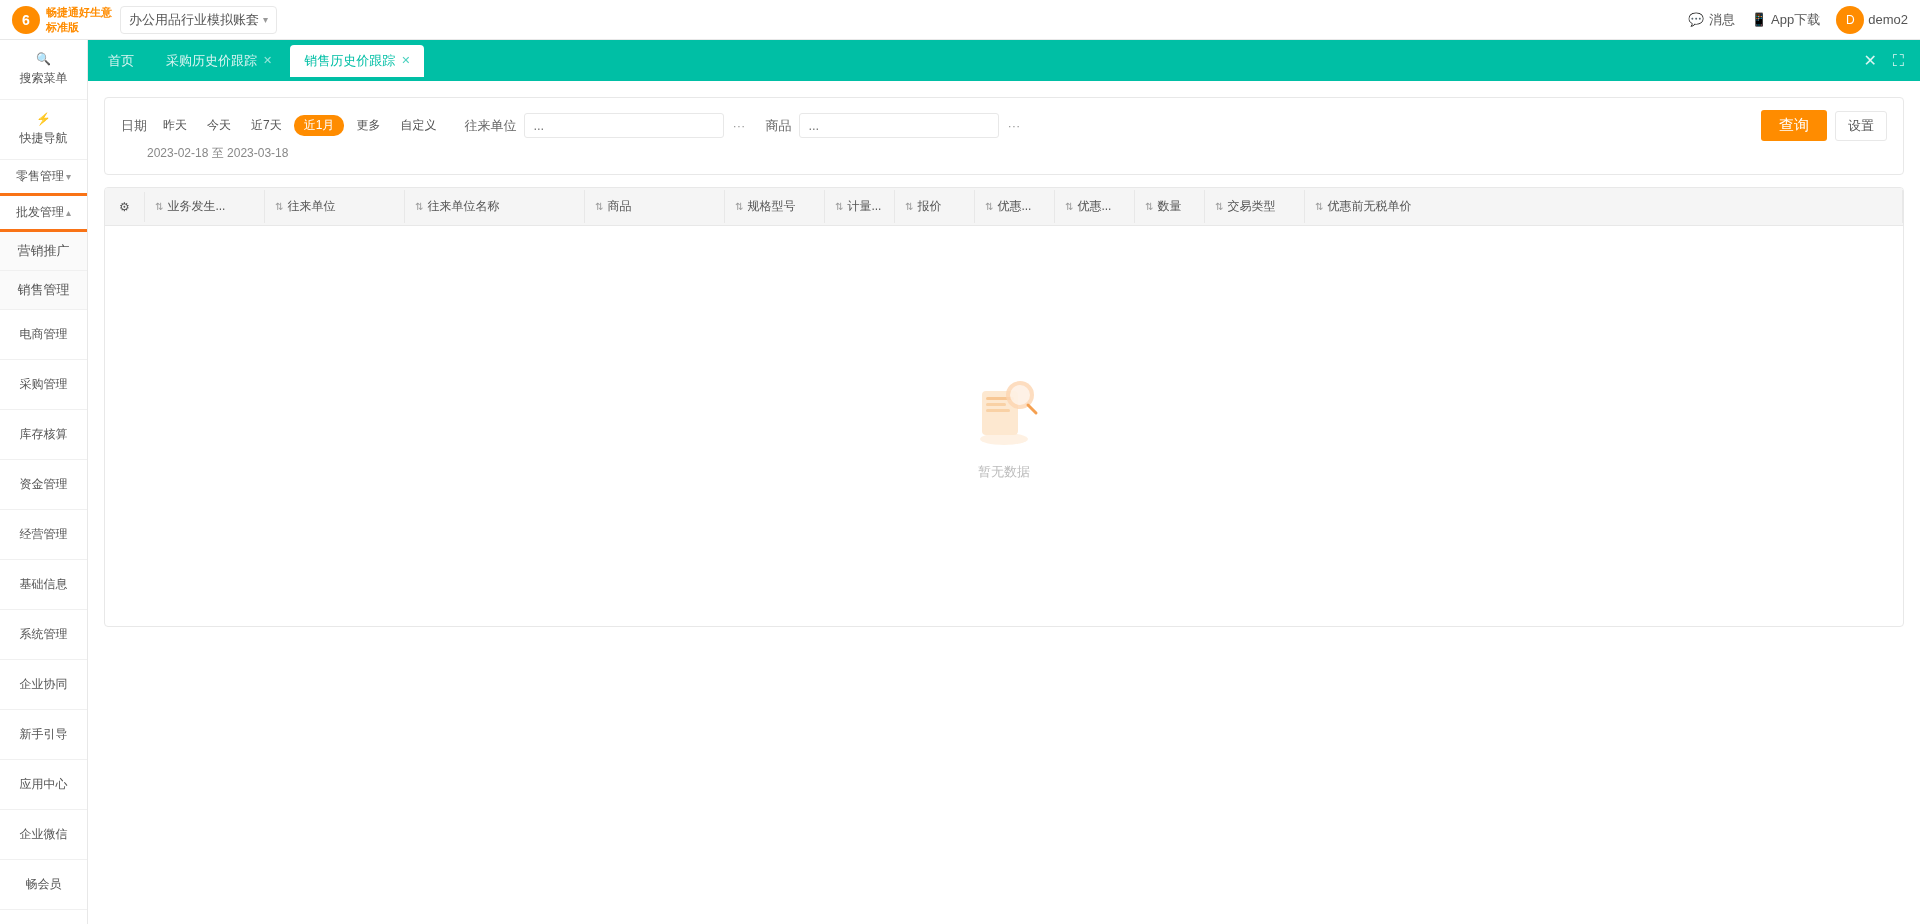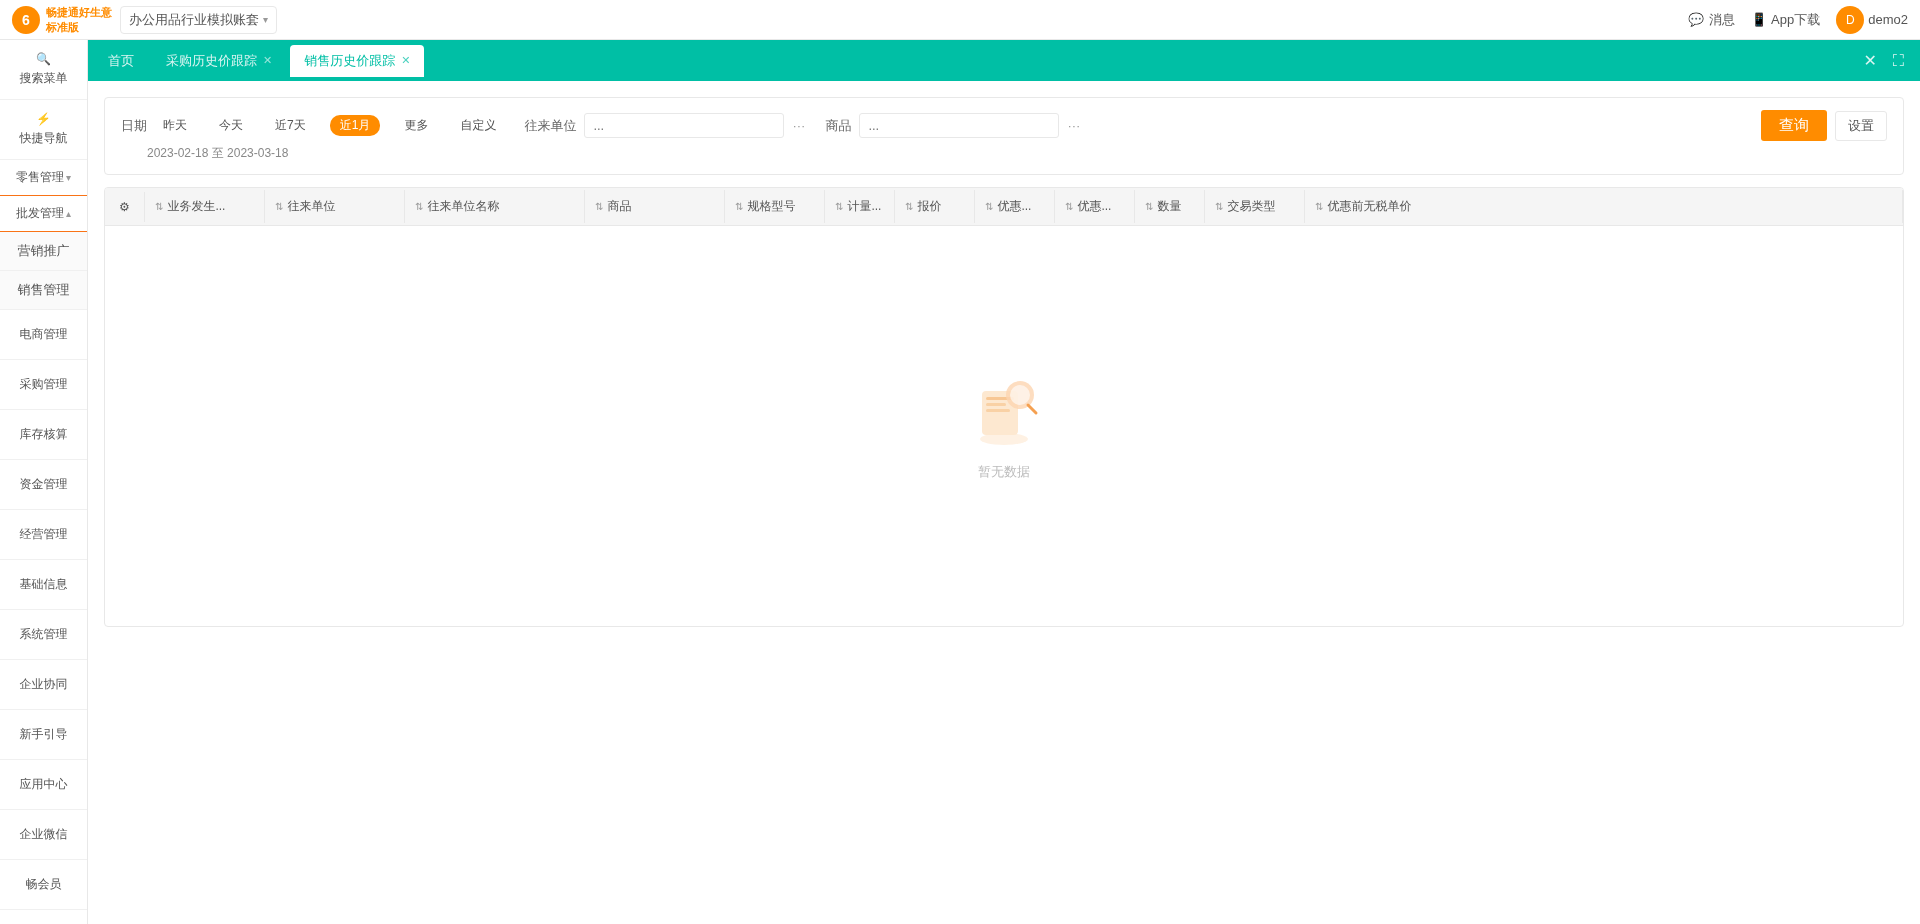--- a/index.html
+++ b/index.html
@@ -108,21 +108,21 @@
       gap: 4px;
       min-height: 50px;
       justify-content: center;
     }
     .sidebar-section-header {
       padding: 8px 4px;
       text-align: center;
       cursor: pointer;
       color: #555;
       font-size: 12px;
-      border-bottom: 1px solid #f97316;
+      border-bottom: 3px solid #f97316;
       display: flex;
       align-items: center;
       justify-content: center;
       gap: 2px;
       min-height: 36px;
     }
     .sidebar-sub-item {
       padding: 10px 4px;
       text-align: center;
       cursor: pointer;
@@ -257,21 +257,21 @@
       gap: 8px;
     }
     .filter-label {
       color: #666;
       font-size: 13px;
       white-space: nowrap;
     }
     .date-tabs {
       display: flex;
       align-items: center;
-      gap: 16px;
+      gap: 4px;
     }
     .date-tab {
       padding: 2px 8px;
       cursor: pointer;
       font-size: 12px;
       color: #555;
       border-radius: 3px;
     }
     .date-tab.active {
       background: #ff8c00;

